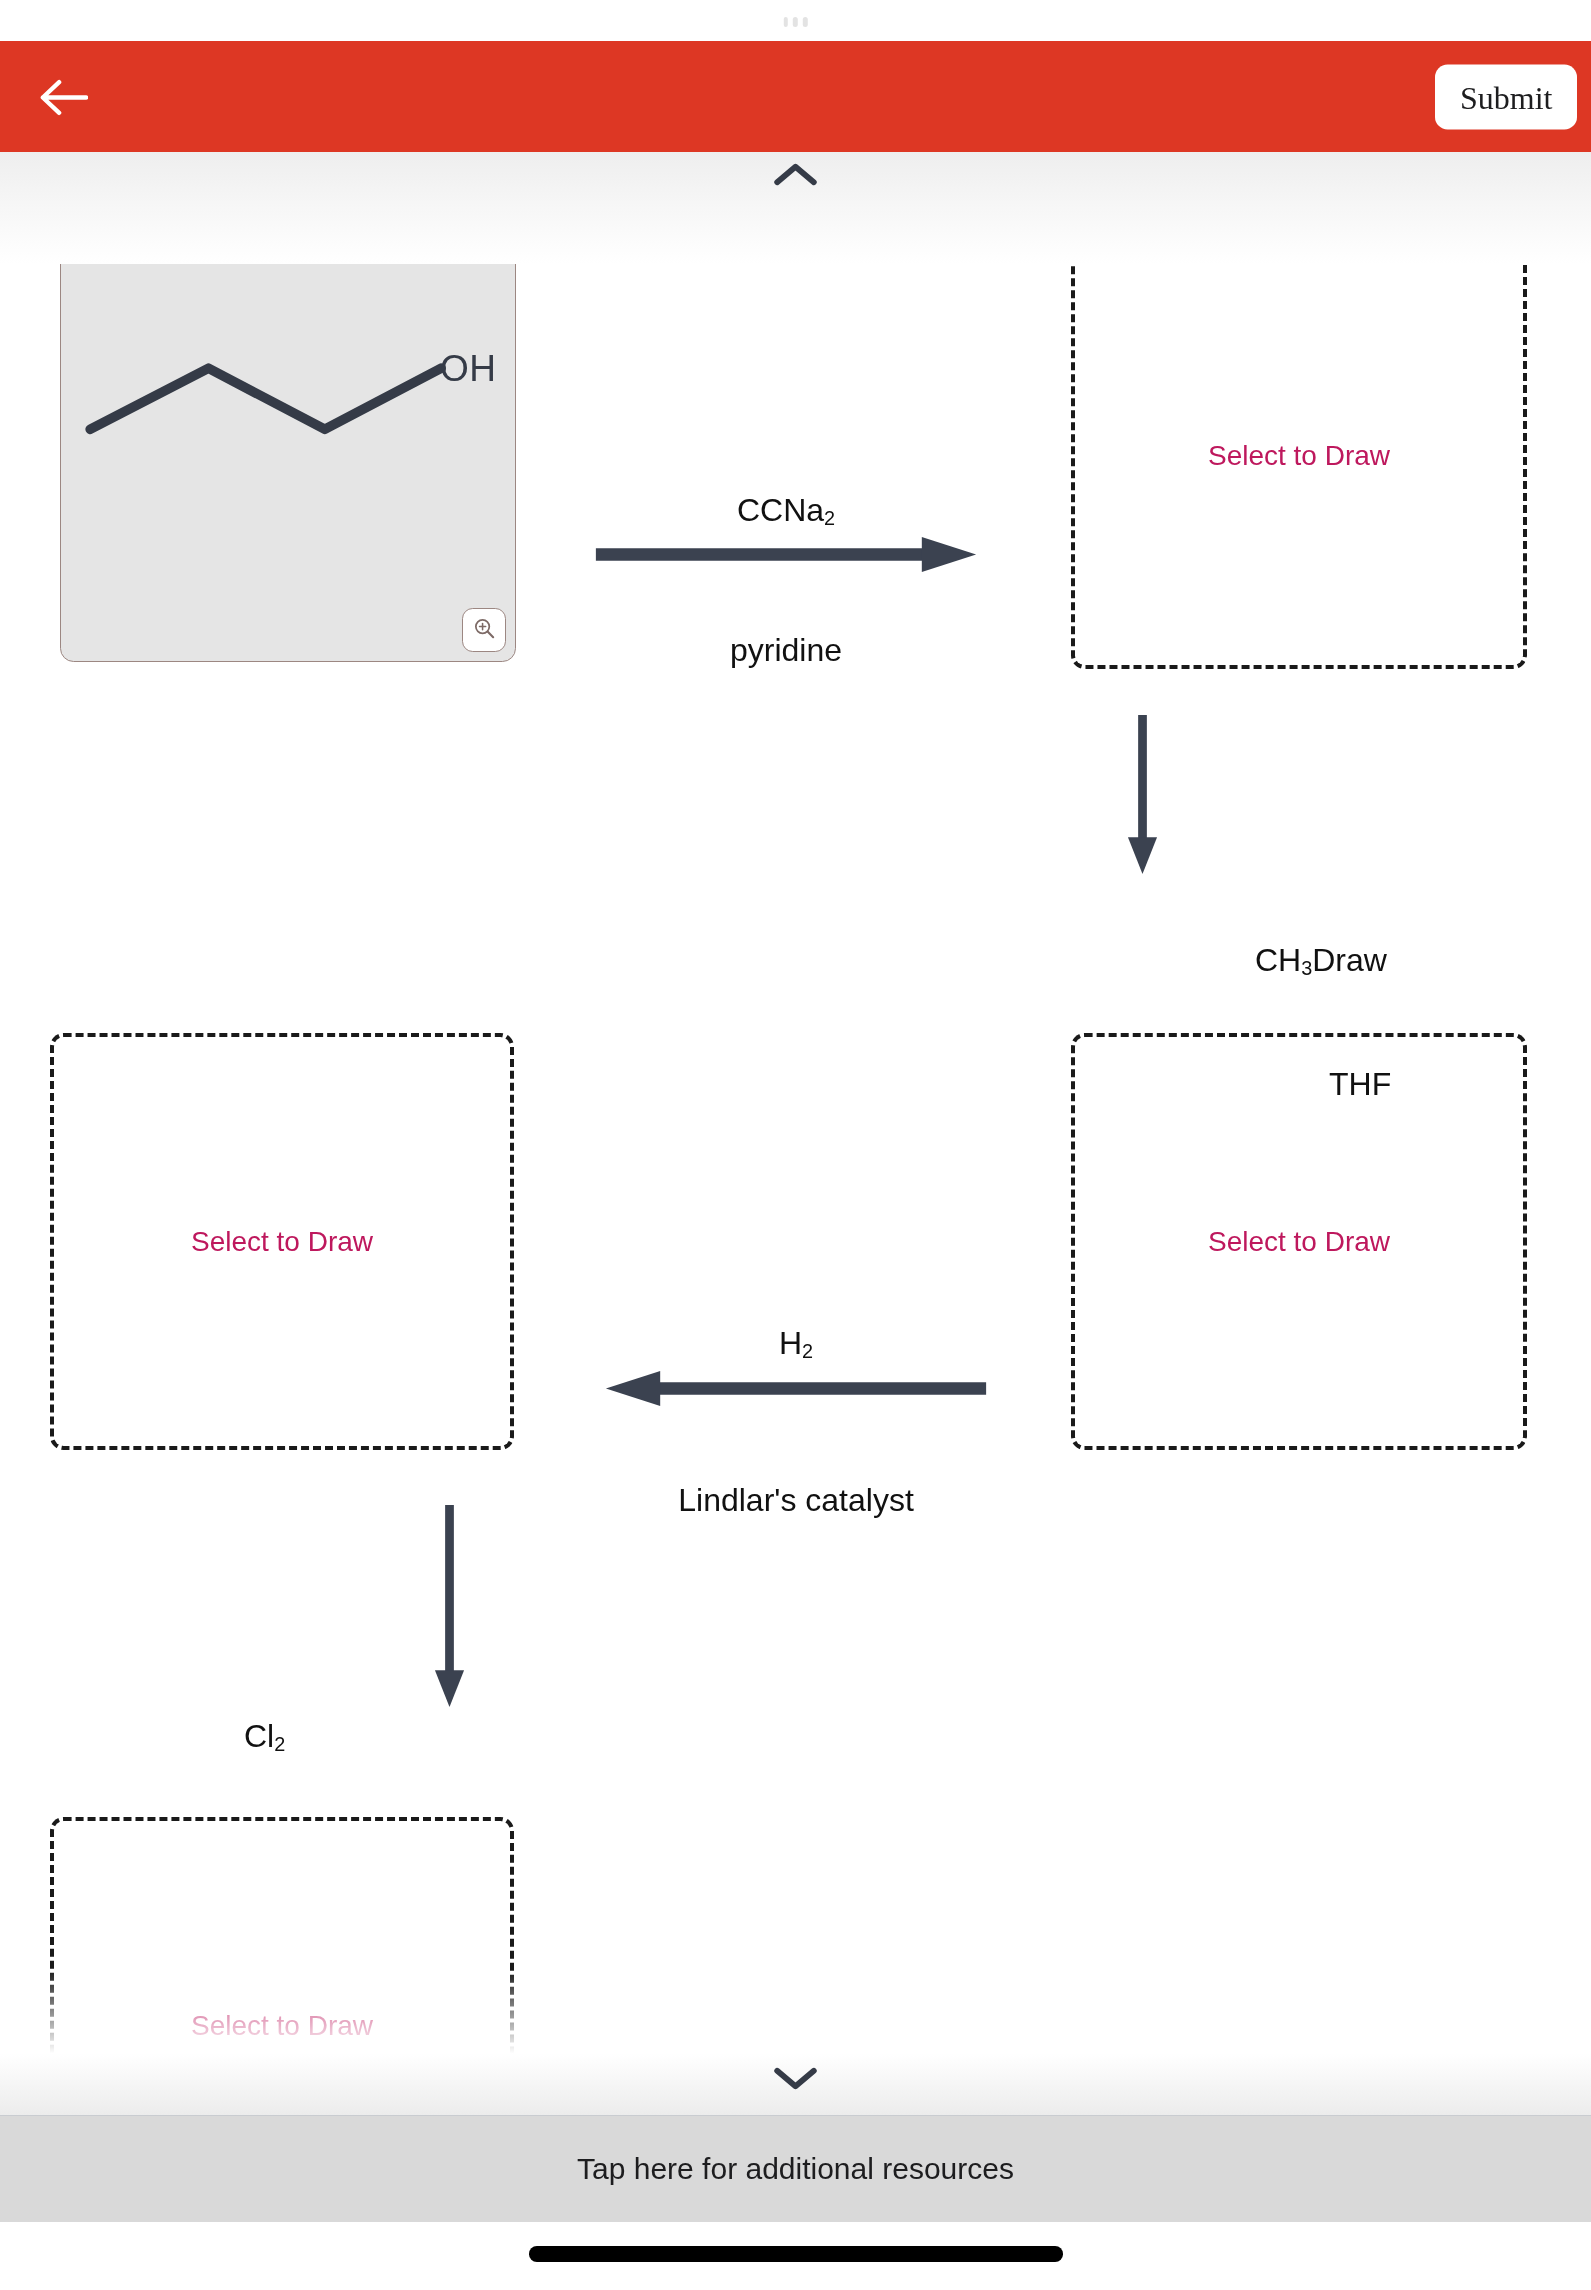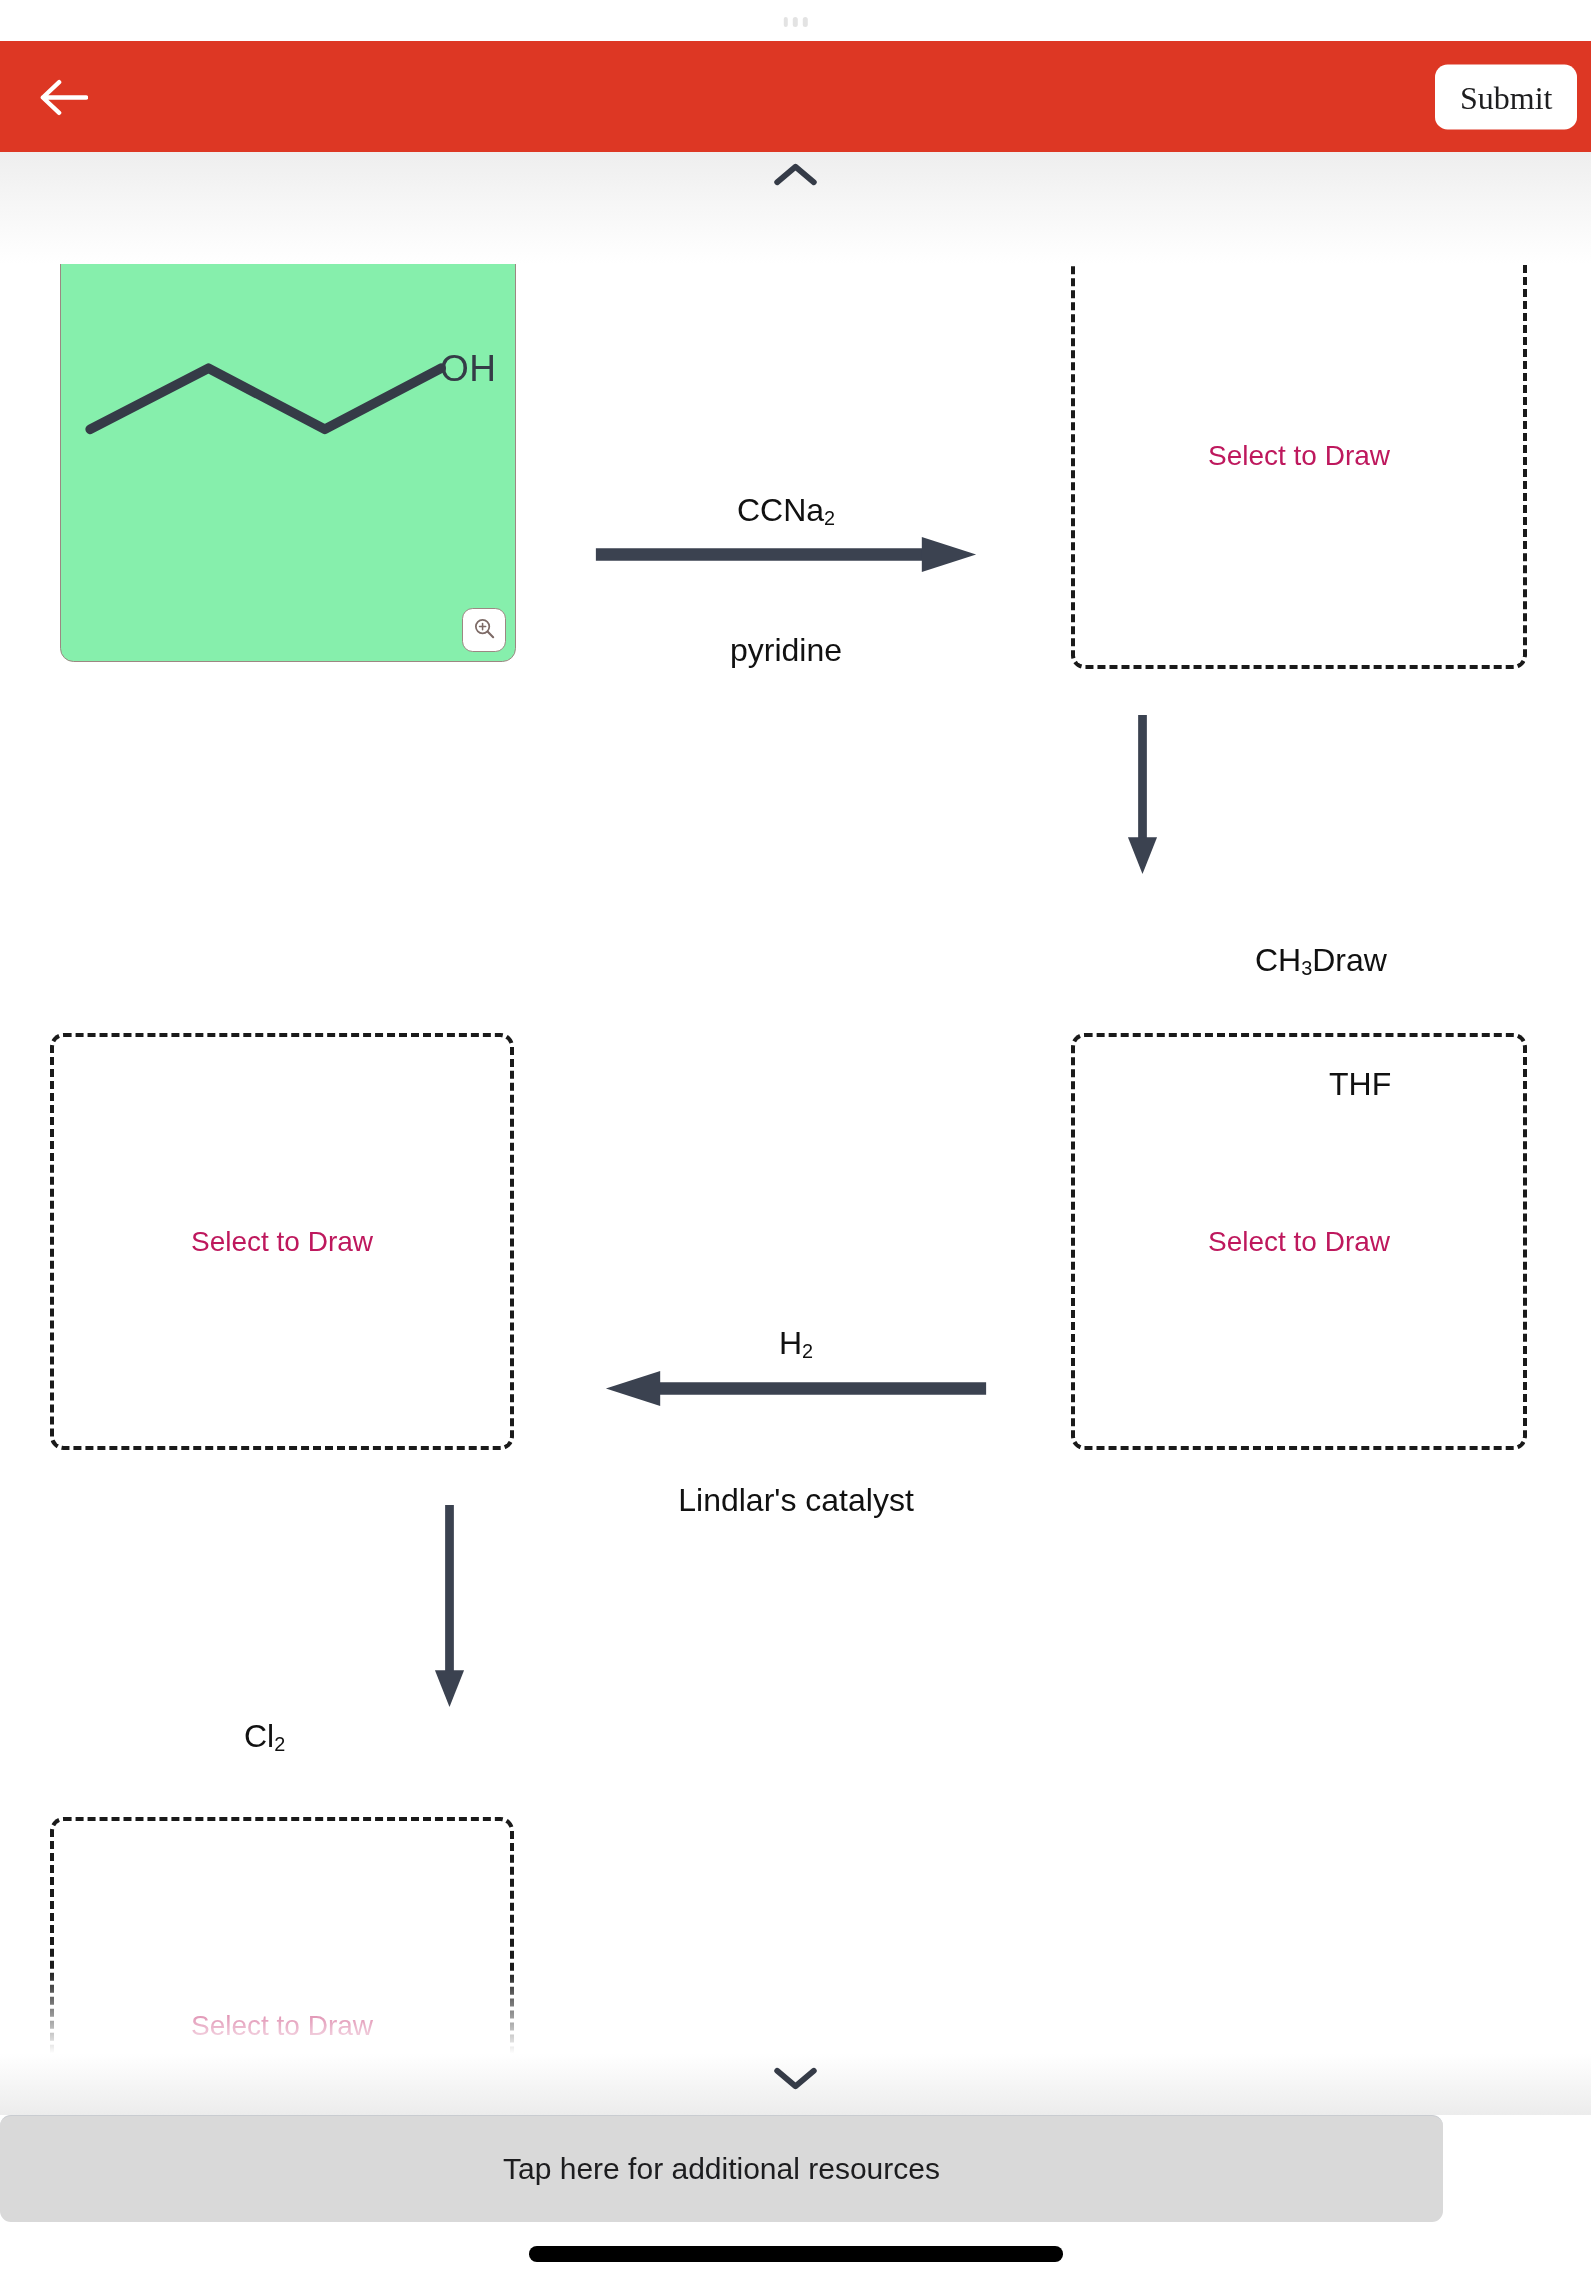--- a/index.html
+++ b/index.html
@@ -121,21 +121,21 @@
   .chev-up { top: 1.9px; }
   .chev-down { bottom: 11.6px; }
 
   
   .box {
     position: absolute;
     border-radius: 13.6px;
   }
   .box.solid {
     border: 1.9px solid #9c8782;
-    background: #86efac;
+    background: #e5e5e5;
   }
   .box.dashed {
     border: 4.9px dashed #1a1a1a;
     background: transparent;
     cursor: pointer;
   }
   .box-label {
     position: absolute;
     left: 0; right: 0;
     top: 50%;
@@ -177,28 +177,27 @@
   .arrow-text sub {
     font-size: 0.62em;
     vertical-align: -0.18em;
   }
   .txt-center { text-align: center; }
 
   
   .resources {
     position: absolute;
     left: 0; top: 2115px;
-    width: 1443px; height: 107px;
+    width: 1591px; height: 107px;
     background: #d9d9d9;
     border-top: 1px solid #c9ccd1;
     display: flex;
     align-items: center;
     justify-content: center;
     cursor: pointer;
-    border-radius: 11px;
   }
   .resources-label {
     font-size: 30px;
     color: #1d1d1f;
   }
   .home-area {
     position: absolute;
     left: 0; top: 2222px;
     width: 1591px; height: 68px;
     background: #ffffff;

